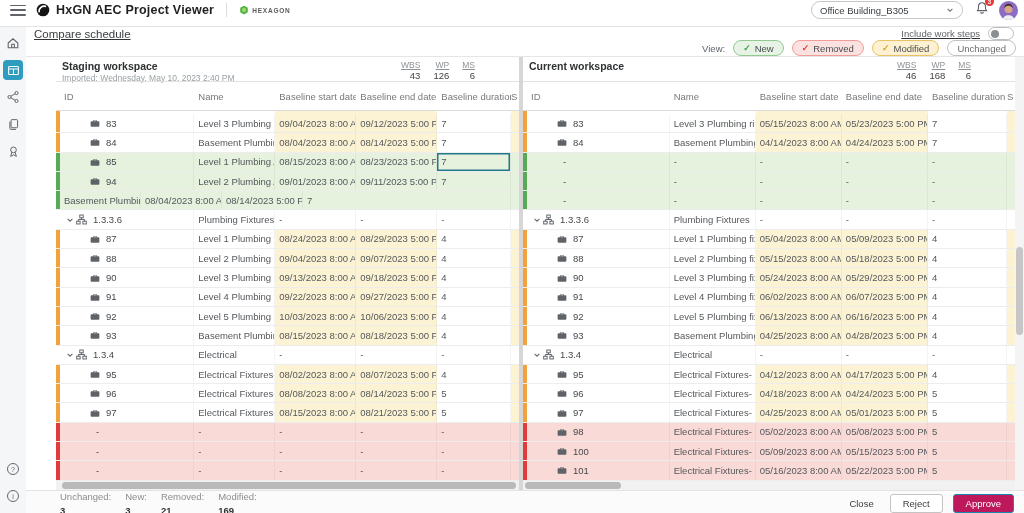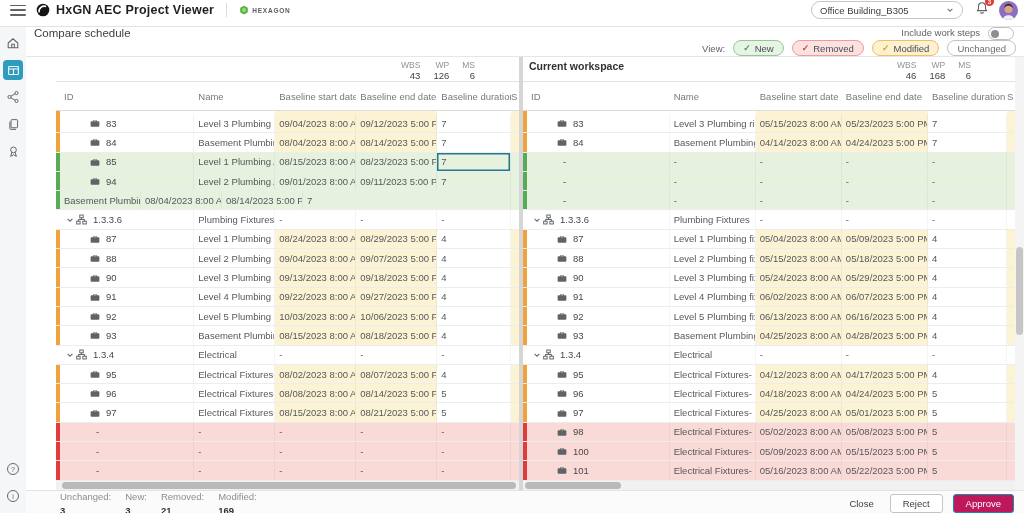--- a/index.html
+++ b/index.html
@@ -31,21 +31,21 @@
   .shell { display:flex; height:486px; }
   .sidebar { width:26px; background:#f5f6f7; display:flex; flex-direction:column;
     align-items:center; padding-top:6px; flex:0 0 26px; }
   .sb-ic { width:20px; height:20px; display:flex; align-items:center; justify-content:center;
     margin-bottom:7px; border-radius:4px; cursor:pointer; }
   .sb-ic.active { background:#2d9cbf; }
   .sb-bottom { margin-top:auto; display:flex; flex-direction:column; align-items:center; }
   .main { flex:1; display:flex; flex-direction:column; }
 
   
-  .subbar { height:22px; display:flex; padding:0 10px 0 8px; background:#fff; }
+  .subbar { height:22px; display:flex; align-items:center; padding:0 10px 0 8px; background:#fff;text-decoration:underline; }
   .page-title { font-size:11.5px; color:#3c4043; }
   .iws-label { font-size:9.5px; color:#5f6368; margin-right:8px; }
   .toggle { width:26px; height:13px; border:1px solid #bdbdbd; border-radius:7px;
     position:relative; background:#fff; cursor:pointer; display:inline-block; }
   .knob { position:absolute; left:2px; top:1.5px; width:8px; height:8px; border-radius:50%;
     background:#8b8f93; }
   .chipsrow { height:18px; display:flex; align-items:center; justify-content:flex-end;
     gap:8px; padding-right:8px; background:#fff; }
   .view-lbl { font-size:9.5px; color:#5f6368; }
   .chip { display:inline-flex; align-items:center; gap:4px; height:16px; padding:0 9px;
@@ -64,21 +64,21 @@
   .vdivider { width:4px; background:#d6d6d6; }
   .vscroll { width:9px; background:#f4f4f4; position:relative; }
   .vthumb { position:absolute; left:1px; width:7px; height:88px; top:190px;
     background:#c6c6c6; border-radius:4px; }
 
   .phead { height:24px; display:flex; align-items:flex-start; padding:3px 44px 0 6px; }
   .ptitle { font-size:10.5px; font-weight:bold; color:#2f3133; }
   .psub { font-size:8.5px; color:#9aa0a4; margin-top:1px; }
   .pstats { margin-left:auto; display:flex; gap:13px; }
   .pstat { text-align:right; }
-  .pstat .sl { font-size:8.5px; color:#8f9295; }
+  .pstat .sl { font-size:8.5px; color:#8f9295;text-decoration:underline; }
   .pstat .sv { font-size:9.5px; color:#3c3f42; }
 
   .colhead { height:30px; display:flex; align-items:center; border-top:1px solid #e2e2e2;
     border-bottom:1px solid #dcdcdc; }
   .hcell { font-size:9.5px; color:#76797c; padding:0 4px; white-space:nowrap; overflow:hidden; }
   .stripgap { flex:0 0 4px; align-self:stretch; }
 
   .c-id { flex:0 0 29%; } .c-name { flex:0 0 17.5%; } .c-date { flex:0 0 17.5%; }
   .c-dur { flex:1 1 auto; } .c-sliver { flex:0 0 8px; padding:0; }
 
@@ -245,20 +245,24 @@
       </span>
       <span class="chip chip-unchanged">
         <span>Unchanged</span>
       </span>
     </div>
 
     <div class="panels">
 
       <section class="panel left">
         <div class="phead">
+          <div>
+            <div class="ptitle">Staging workspace</div>
+            <div class="psub">Imported: Wednesday, May 10, 2023 2:40 PM</div>
+          </div>
           <div class="pstats">
             <div class="pstat">
                 <div class="sl">WBS</div>
                 <div class="sv">43</div>
               </div>
             <div class="pstat">
                 <div class="sl">WP</div>
                 <div class="sv">126</div>
               </div>
             <div class="pstat">

